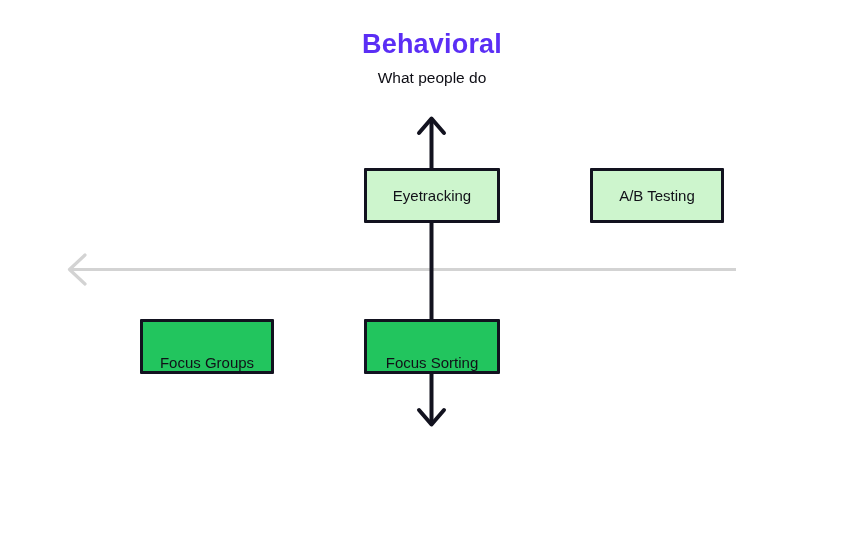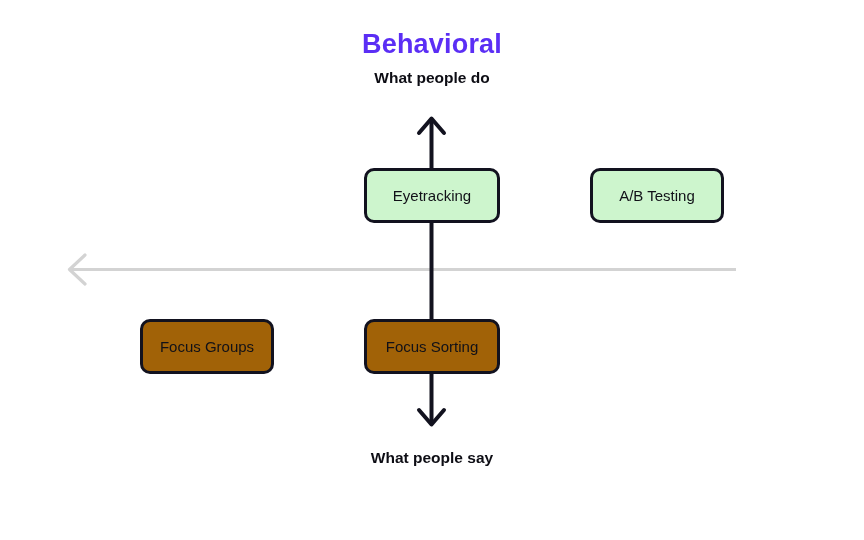--- a/index.html
+++ b/index.html
@@ -39,45 +39,45 @@
   .pole-title {
     font-size: 27px;
     font-weight: bold;
     color: #5b2ef5;
     letter-spacing: 0.2px;
     line-height: 1.1;
     white-space: nowrap;
   }
   .pole-sub {
     font-size: 15.5px;
-    font-weight: bold;
+    font-weight: normal;
     color: #0d0d14;
     line-height: 1.1;
     white-space: nowrap;
     margin-top: 9px;
   }
   #pole-top    { top: 30px; }
   #pole-bottom { top: 440px; }
 
   
   .method-box {
     position: absolute;
     box-sizing: border-box;
     border: 3px solid #12121f;
-    border-radius: 10px;
+    border-radius: 1px;
     display: flex;
     align-items: center;
     justify-content: center;
     font-size: 15px;
     color: #111118;
     white-space: nowrap;
     z-index: 5;
   }
   .method-box.behavioral { background: #cdf5cd; }
-  .method-box.attitudinal { background: #a16207; }
+  .method-box.attitudinal { background: #22c55e; align-items: flex-end; }
 
   #box-eyetracking  { left: 364px; top: 168px; width: 136px; height: 55px; }
   #box-ab-testing   { left: 590px; top: 168px; width: 134px; height: 55px; }
   #box-focus-groups { left: 140px; top: 319px; width: 134px; height: 55px; }
   #box-card-sorting { left: 364px; top: 319px; width: 136px; height: 55px; }
 </style>
 </head>
 <body>
 
 <div id="canvas">
@@ -96,21 +96,20 @@
       <polyline points="419,410 431.5,424.5 444,410" fill="none" stroke="#12121f" stroke-width="4" stroke-linecap="round" stroke-linejoin="round"></polyline>
     </g>
   </svg>
 
   <div class="pole" id="pole-top">
     <div class="pole-title">Behavioral</div>
     <div class="pole-sub">What people do</div>
   </div>
 
   <div class="pole" id="pole-bottom">
-    <div class="pole-sub">What people say</div>
   </div>
 
   <div class="method-box behavioral" id="box-eyetracking">
     <span>Eyetracking</span>
   </div>
 
   <div class="method-box behavioral" id="box-ab-testing">
     <span>A/B Testing</span>
   </div>
 

